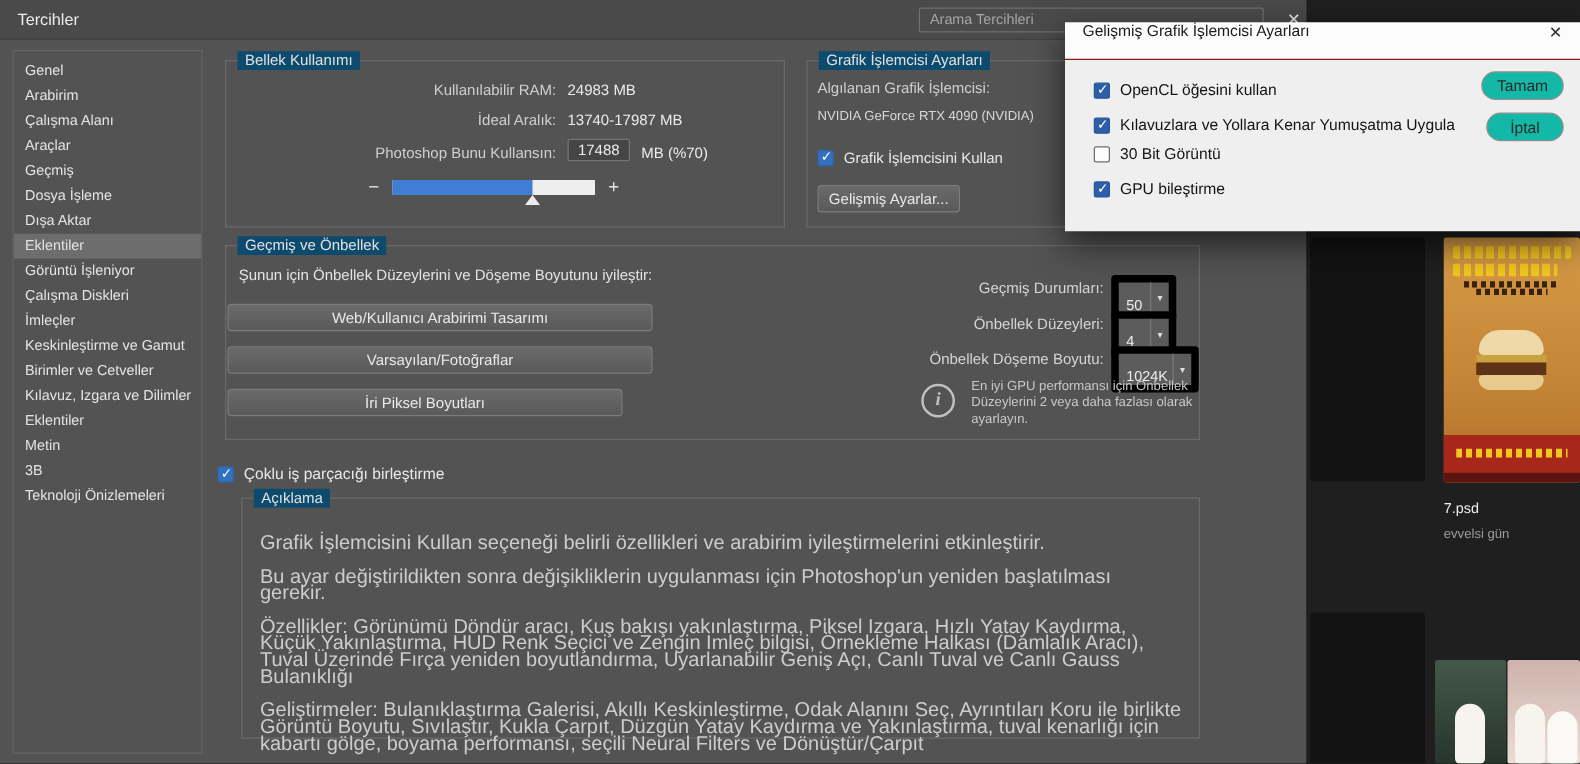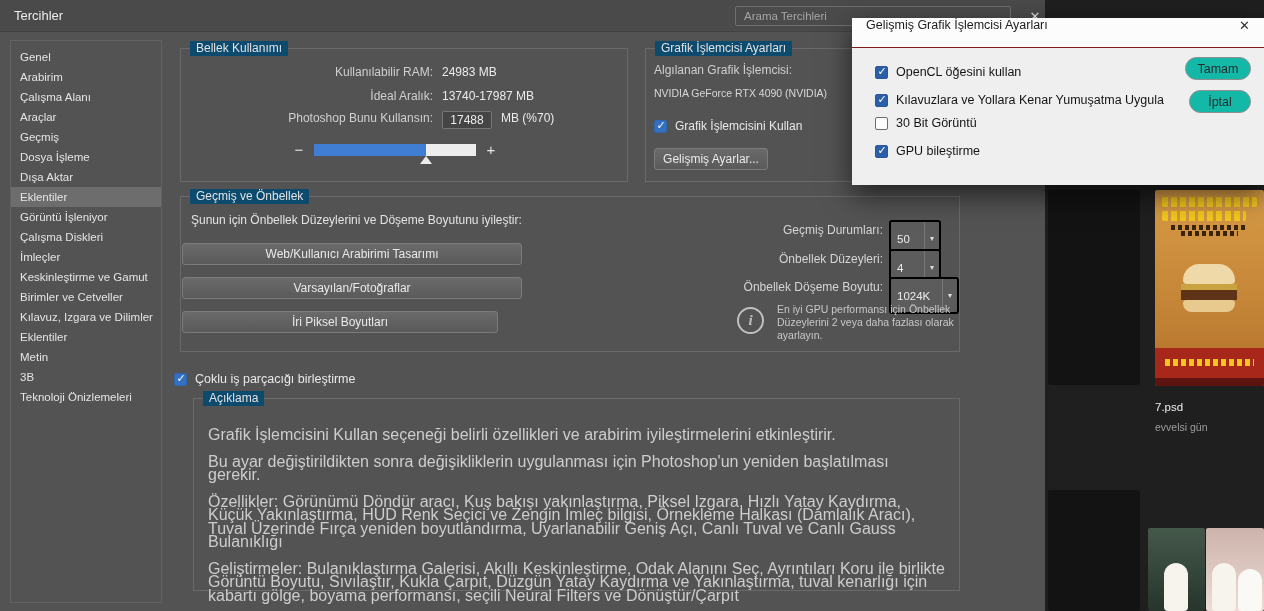--- a/index.html
+++ b/index.html
@@ -49,21 +49,21 @@
 
   .sidebar{position:absolute;left:10px;top:40px;width:152px;height:563px;border:1px solid #636363;padding-top:6px}
   .side-item{height:20px;line-height:20px;padding:0 9px;font-size:11.5px;color:#e4e4e4;
              white-space:nowrap;overflow:hidden;cursor:default}
   .side-item.selected{background:#6d6d6d}
 
   .group{position:absolute;border:1px solid #6a6a6a}
   .gtitle{position:absolute;top:-8px;left:9px;background:#0c4a6e;padding:0 6px;font-size:12px;
           color:#e2e2e2;line-height:15px;white-space:nowrap}
 
-  .mem-row{position:absolute;left:0;width:100%;display:flex;align-items:flex-start;font-size:12px}
+  .mem-row{position:absolute;left:12px;width:100%;display:flex;align-items:flex-end;font-size:12px}
   .mlabel{width:252px;text-align:right;color:#cfcfcf;flex:none}
   .mvalue{margin-left:9px;color:#ebebeb}
   .num{margin-left:9px;width:50px;height:18px;background:#454545;border:1px solid #747474;border-radius:2px;
        color:#ececec;font-size:12px;text-align:center;padding:0;outline:none}
   .slider-row{position:absolute;display:flex;align-items:center;gap:9px}
   .sl-btn{font-size:15px;color:#e3e3e3;width:12px;text-align:center;cursor:default}
   .track{position:relative;width:162px;height:12px;background:#eee}
   .fill{position:absolute;left:0;top:0;bottom:0;width:69%;background:#3f7ed2}
   .thumb{position:absolute;left:calc(69% - 6px);top:12px;width:0;height:0;
          border-left:6px solid transparent;border-right:6px solid transparent;border-bottom:8px solid #ececec}
@@ -78,22 +78,22 @@
   .cb.checked::after{content:"✓";position:absolute;left:1.5px;top:-1.5px;font-size:11px;font-weight:bold;color:#fff}
   .cb-row{display:flex;align-items:center;gap:8px}
   .cb-label{font-size:12px;color:#e8e8e8}
   .cb-label.big{font-size:12.5px}
 
   .btn-dark{background:linear-gradient(#6a6a6a,#5a5a5a);border:1px solid #7c7c7c;border-radius:3px;
             color:#e9e9e9;font-size:12px;display:flex;align-items:center;justify-content:center;cursor:default}
 
   .opt-label{position:absolute;left:10px;top:16px;font-size:12px;color:#e3e3e3}
   .dd-label{position:absolute;left:400px;width:302px;text-align:right;font-size:12px;color:#d5d5d5}
-  .dd{position:absolute;left:708px;height:37px;background:#5c5c5c;border:2px solid #000000;border-radius:3px;
-      display:flex;align-items:center;font-size:11.5px;color:#ececec;cursor:default}
+  .dd{position:absolute;left:708px;height:37px;background:#5c5c5c;border:6px solid #000000;border-radius:3px;
+      display:flex;align-items:flex-end;font-size:11.5px;color:#ececec;cursor:default}
   .dd .val{flex:1;padding-left:6px}
   .dd .chev{width:15px;align-self:stretch;border-left:1px solid #787878;display:flex;align-items:center;
             justify-content:center;font-size:8px;color:#ddd}
   .info-icon{position:absolute;left:556px;top:110px;width:27px;height:27px;border:2px solid #c0c0c0;border-radius:50%;
              color:#c0c0c0;display:flex;align-items:center;justify-content:center;
              font-family:"Liberation Serif",serif;font-style:italic;font-weight:bold;font-size:15px}
   .info-text{position:absolute;left:596px;top:106px;width:182px;font-size:10.5px;color:#c8c8c8;line-height:13px}
 
   .desc{padding:17px 14px 0}
   .desc p{font-size:16px;color:#cdcdcd;line-height:13.5px;margin:12px 0 13px}

